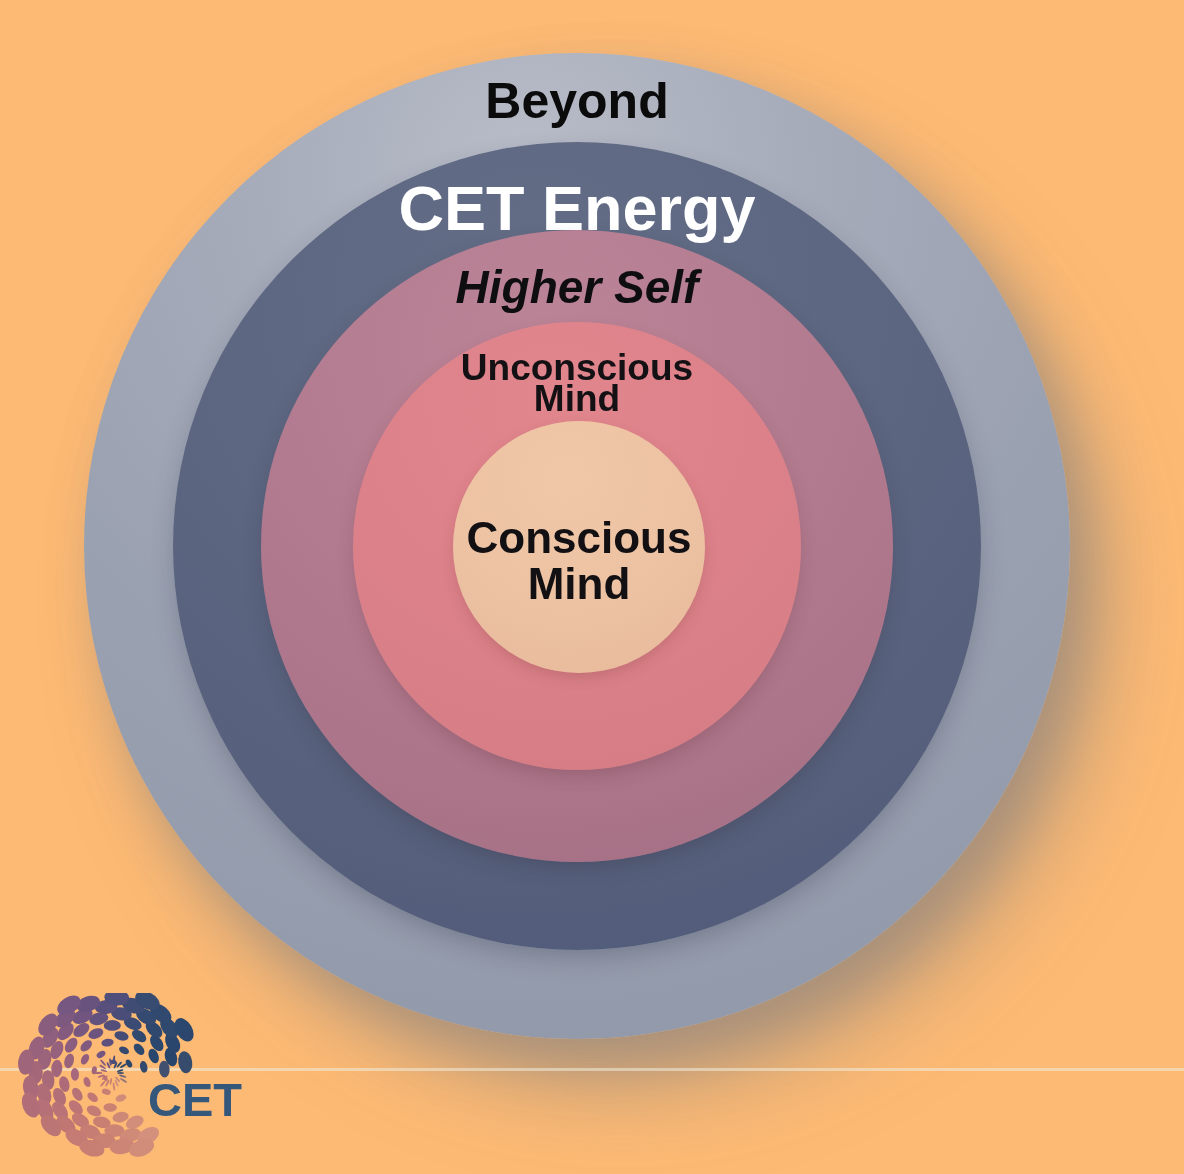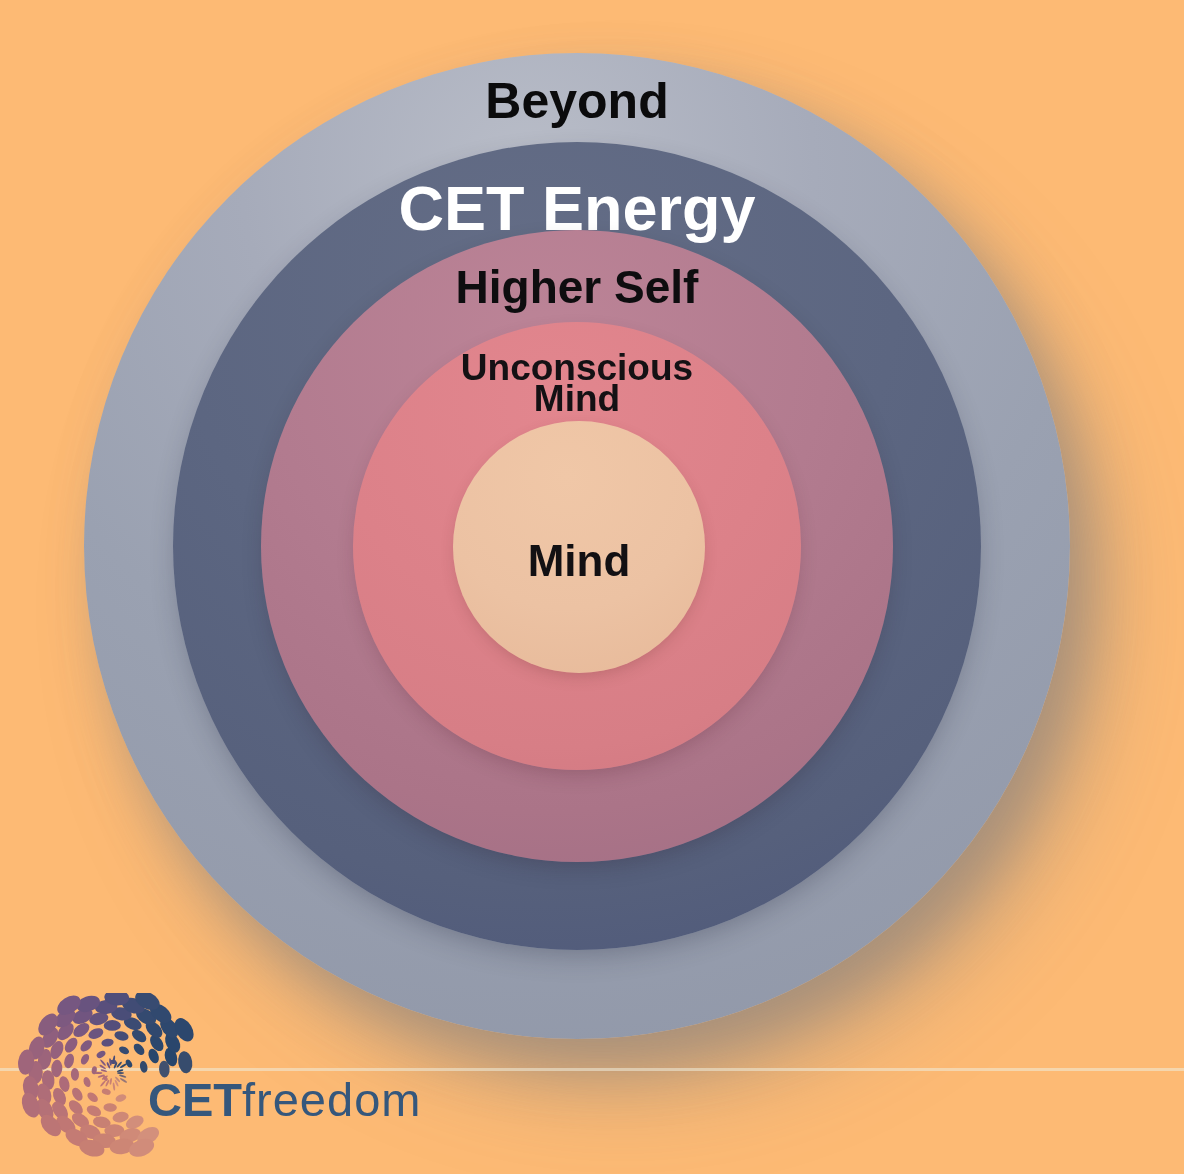--- a/index.html
+++ b/index.html
@@ -26,20 +26,21 @@
     left: 173px; top: 142px; width: 808px; height: 808px;
     background: radial-gradient(circle at 45% 18%,
       #646d86 0%, #5c6681 45%, #56607c 75%, #4c567a 100%);
     box-shadow: 0 10px 28px -6px rgba(25,30,50,0.30);
   }
   .ring.r2 {
     left: 261px; top: 230px; width: 632px; height: 632px;
     background: radial-gradient(circle at 45% 18%,
       #bc8497 0%, #b27b8f 45%, #ab7488 75%, #9f6d84 100%);
     box-shadow: 0 9px 24px -6px rgba(40,25,40,0.28);
+    font-style: italic;
   }
   .ring.r3 {
     left: 353px; top: 322px; width: 448px; height: 448px;
     background: radial-gradient(circle at 45% 18%,
       #e2868e 0%, #dc8189 50%, #d77e86 78%, #d07780 100%);
     box-shadow: 0 8px 20px -5px rgba(70,25,35,0.25);
   }
   .ring.r4 {
     left: 453px; top: 421px; width: 252px; height: 252px;
     background: radial-gradient(circle at 45% 22%,
@@ -96,20 +97,21 @@
 
   <div class="ring r3">
     <div class="ring-label l3">
       <div>Unconscious</div>
       <div>Mind</div>
     </div>
   </div>
 
   <div class="ring r4">
     <div class="ring-label l4">
+      <div>Conscious</div>
       <div>Mind</div>
     </div>
   </div>
 
   <div class="faint-line"></div>
 
   <div class="logo">
     <svg id="logo-mark" class="logo-mark" width="190" height="182" viewBox="0 0 190 182">
         <ellipse cx="87.36365506169962" cy="85.34985908093873" rx="2.925" ry="1.8427499999999999" transform="rotate(231.12613525404015 87.36365506169962 85.34985908093873)" fill="rgb(187,116,117)"></ellipse>
         <ellipse cx="95.11285223873452" cy="68.84232318166146" rx="3.390990257669732" ry="2.136323862331931" transform="rotate(365.6957698928521 95.11285223873452 68.84232318166146)" fill="rgb(78,77,121)"></ellipse>
@@ -210,17 +212,16 @@
         <ellipse cx="90.46161326578658" cy="72.27149307309992" rx="3.42" ry="1" transform="rotate(245.39999999999998 90.46161326578658 72.27149307309992)" fill="rgb(110,85,128)"></ellipse>
         <ellipse cx="92.40914918708873" cy="69.0145917831398" rx="3.7319999999999998" ry="1" transform="rotate(261.76 92.40914918708873 69.0145917831398)" fill="rgb(93,80,125)"></ellipse>
         <ellipse cx="95.93508125311023" cy="66.43735053376881" rx="4.044" ry="1" transform="rotate(278.12 95.93508125311023 66.43735053376881)" fill="rgb(75,77,120)"></ellipse>
         <ellipse cx="97.52219243844291" cy="72.26409924917753" rx="3.42" ry="1" transform="rotate(294.48 97.52219243844291 72.26409924917753)" fill="rgb(58,75,114)"></ellipse>
         <ellipse cx="101.25883308923648" cy="71.60242045690512" rx="3.7319999999999998" ry="1" transform="rotate(310.84 101.25883308923648 71.60242045690512)" fill="rgb(49,73,111)"></ellipse>
         <ellipse cx="105.51576246789088" cy="72.57859751912646" rx="4.044" ry="1" transform="rotate(327.2 105.51576246789088 72.57859751912646)" fill="rgb(44,71,109)"></ellipse>
         <ellipse cx="102.15249134867267" cy="77.59440551841813" rx="3.42" ry="1" transform="rotate(343.56 102.15249134867267 77.59440551841813)" fill="rgb(39,69,107)"></ellipse>
       </svg>
     <div class="brand">
         <span class="b">CET</span>
-        <span class="l">freedom</span>
       </div>
   </div>
 
 </div>
 
 </body></html>

